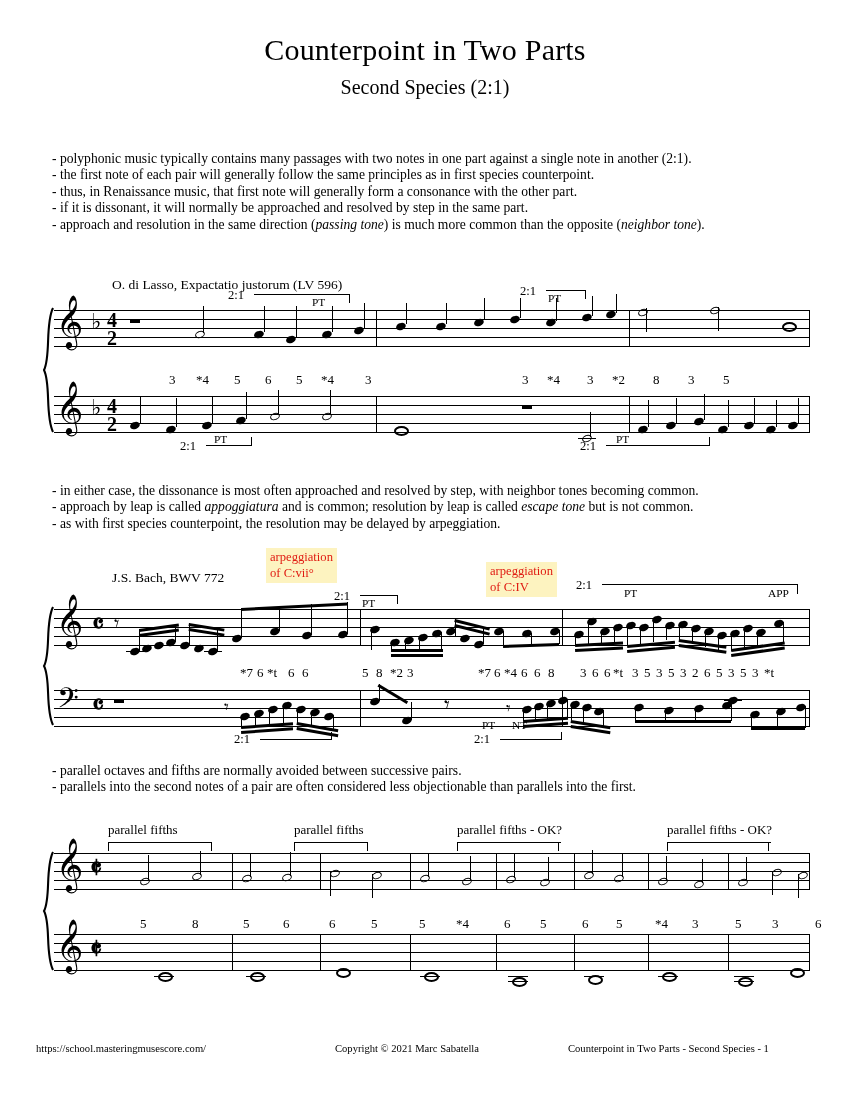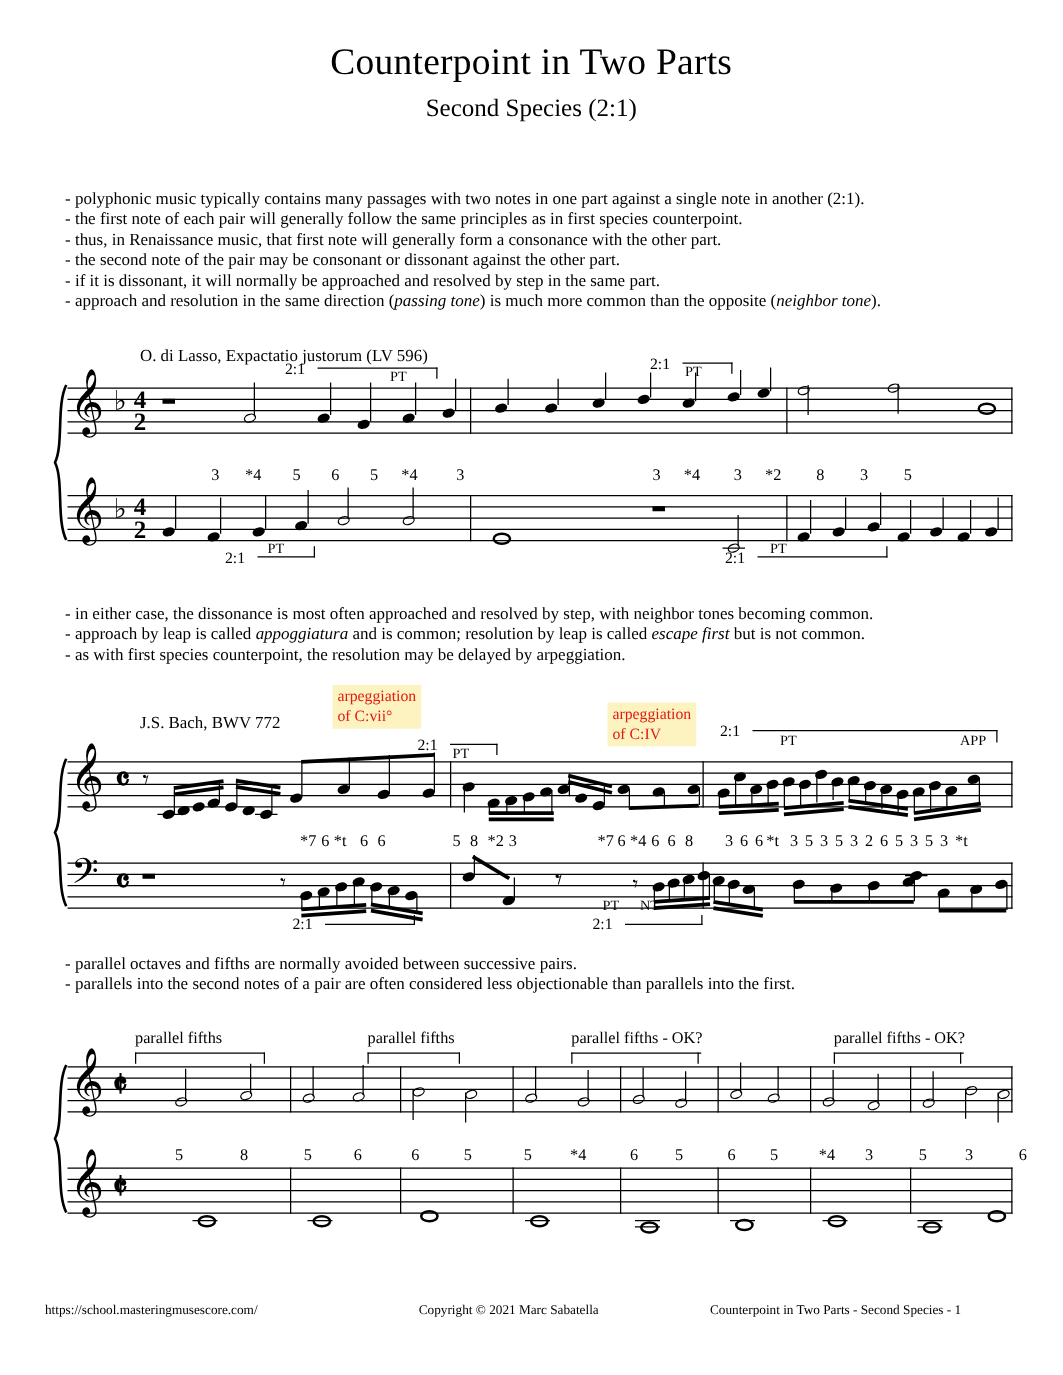--- a/index.html
+++ b/index.html
@@ -104,21 +104,20 @@
 
 <div class="page">
 
   <h1 class="title">Counterpoint in Two Parts</h1>
   <h2 class="subtitle">Second Species (2:1)</h2>
 
   <ul class="prose block1">
     <li>- polyphonic music typically contains many passages with two notes in one part against a single note in another (2:1).</li>
     <li>- the first note of each pair will generally follow the same principles as in first species counterpoint.</li>
     <li>- thus, in Renaissance music, that first note will generally form a consonance with the other part.</li>
-    <li>- the second note of the pair may be consonant or dissonant against the other part.</li>
     <li>- if it is dissonant, it will normally be approached and resolved by step in the same part.</li>
     <li>- approach and resolution in the same direction (<i>passing tone</i>) is much more common than the opposite (<i>neighbor tone</i>).</li>
   </ul>
 
   <div class="caption cap1">O. di Lasso, Expactatio justorum (LV 596)</div>
 
   <div class="system sys1" style="width:850px;height:160px;">
 
     <svg class="brace" style="left:40px;top:14px;" width="16" height="128">
       <path d="M13 2 C5 18, 11 50, 4 64 C11 78, 5 110, 13 126" stroke="#000" stroke-width="2.1" fill="none"></path>
@@ -270,21 +269,21 @@
     <div class="abr" style="left:580px;top:143px;width:140px;height:22px;">
       <div class="ratio" style="left:0;top:4px;">2:1</div>
       <div class="hbar" style="left:26px;top:10px;width:104px;"></div>
       <div class="tick" style="left:129px;top:2px;height:9px;"></div>
       <div class="lab" style="left:36px;top:-2px;">PT</div>
     </div>
   </div>
 
   <ul class="prose block2">
     <li>- in either case, the dissonance is most often approached and resolved by step, with neighbor tones becoming common.</li>
-    <li>- approach by leap is called <i>appoggiatura</i> and is common; resolution by leap is called <i>escape first</i> but is not common.</li>
+    <li>- approach by leap is called <i>appoggiatura</i> and is common; resolution by leap is called <i>escape tone</i> but is not common.</li>
     <li>- as with first species counterpoint, the resolution may be delayed by arpeggiation.</li>
   </ul>
 
   <div class="caption cap2">J.S. Bach, BWV 772</div>
 
   <div class="hl hl1">
     <span style="display:block;">arpeggiation</span>
     <span style="display:block;">of C:vii°</span>
   </div>
   <div class="hl hl2">

